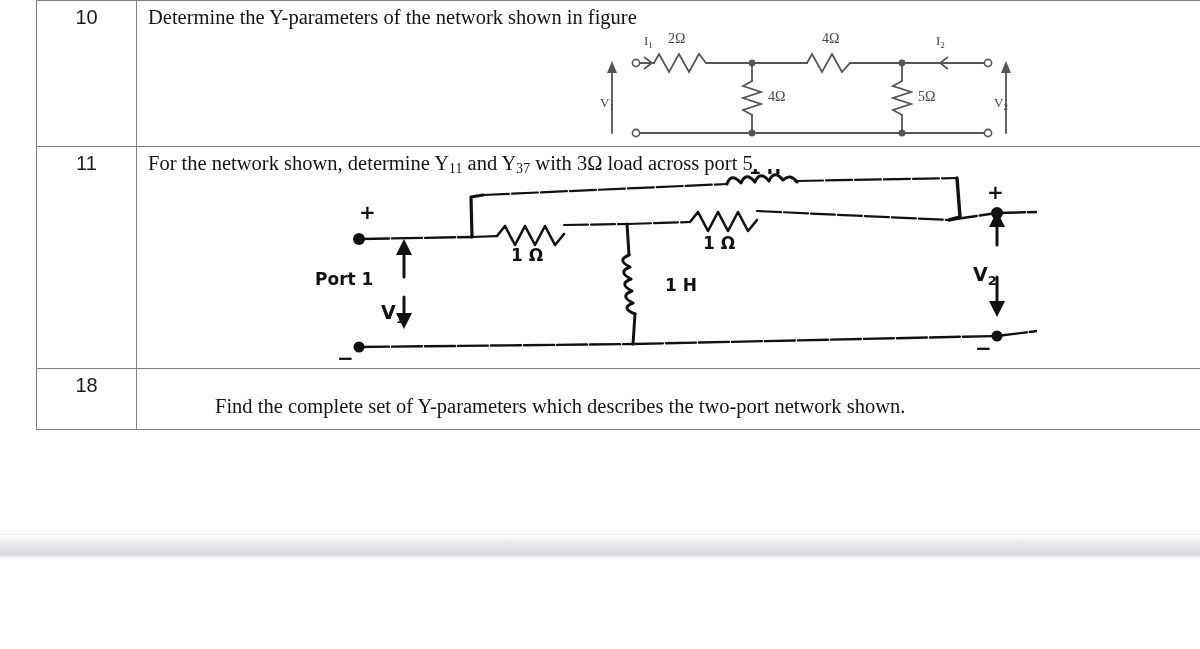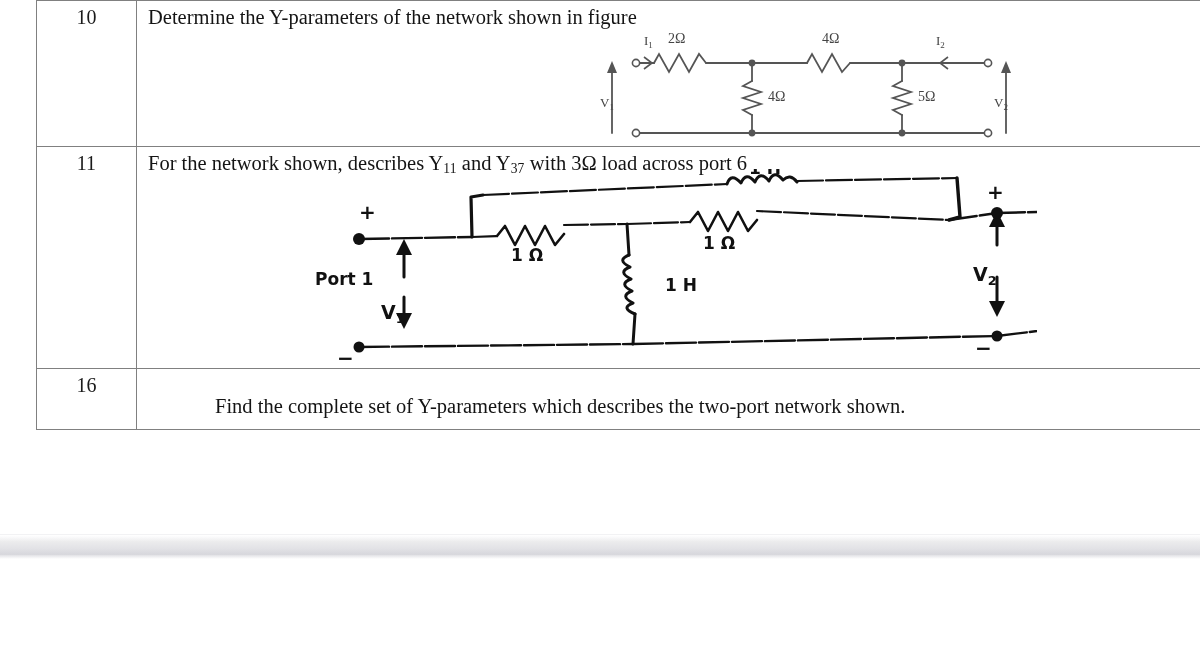--- a/index.html
+++ b/index.html
@@ -35,21 +35,21 @@
     text-align: center;
   }
   .col-body {
     width: 1081px;
   }
   .qnum {
     font-size: 20px;
     line-height: 1;
     padding-top: 6px;
     color: #1a1a1a;
-    font-family: Liberation Serif, serif;
+    font-family: Liberation Sans, sans-serif;
   }
   .qtext {
     font-size: 20.5px;
     line-height: 1.15;
     color: #141414;
     padding: 5px 0 0 11px;
     white-space: nowrap;
     font-family: "Liberation Serif", serif;
   }
   .qtext.indent {
@@ -190,21 +190,21 @@
       </td>
     </tr>
 
     <tr class="r11">
       <td class="col-num">
         <div class="qnum">11</div>
       </td>
       <td class="col-body">
         <div class="diagram-wrap">
           <div class="qtext">
-            <span>For the network shown, describes Y</span><sub>11</sub><span> and Y</span><sub>37</sub><span> with 3Ω load across port 6</span>
+            <span>For the network shown, determine Y</span><sub>11</sub><span> and Y</span><sub>37</sub><span> with 3Ω load across port 5</span>
           </div>
 
           <svg class="fig" style="left:160px; top:22px;" width="740" height="200" viewBox="0 0 740 200">
             <g stroke="#111" fill="none" stroke-linecap="round" stroke-linejoin="round">
 
               <path d="M175,68 L174,28 L186,26" stroke-width="3.2"></path>
               <path d="M186,26 L430,15" stroke-width="2.2" stroke-dasharray="26 3"></path>
 
               <path d="M430,15 q4,-12 14,-1 q5,-12 14,-1 q5,-12 14,-1 q5,-12 14,-1 q7,-7 14,2" stroke-width="3"></path>
               <path d="M500,12 L660,9" stroke-width="2.2" stroke-dasharray="26 3"></path>
@@ -276,21 +276,21 @@
               <text x="214" y="92" font-size="17">1 Ω</text>
               <text x="406" y="80" font-size="17">1 Ω</text>
             </g>
           </svg>
         </div>
       </td>
     </tr>
 
     <tr class="r12">
       <td class="col-num">
-        <div class="qnum">16</div>
+        <div class="qnum">18</div>
       </td>
       <td class="col-body">
         <div class="qtext indent" style="padding-top:26px;">Find the complete set of Y-parameters which describes the two-port network shown.</div>
       </td>
     </tr>
   </tbody>
 </table>
 
 <div id="bottom-bar"></div>
 <div id="bottom-bar-shadow"></div>

